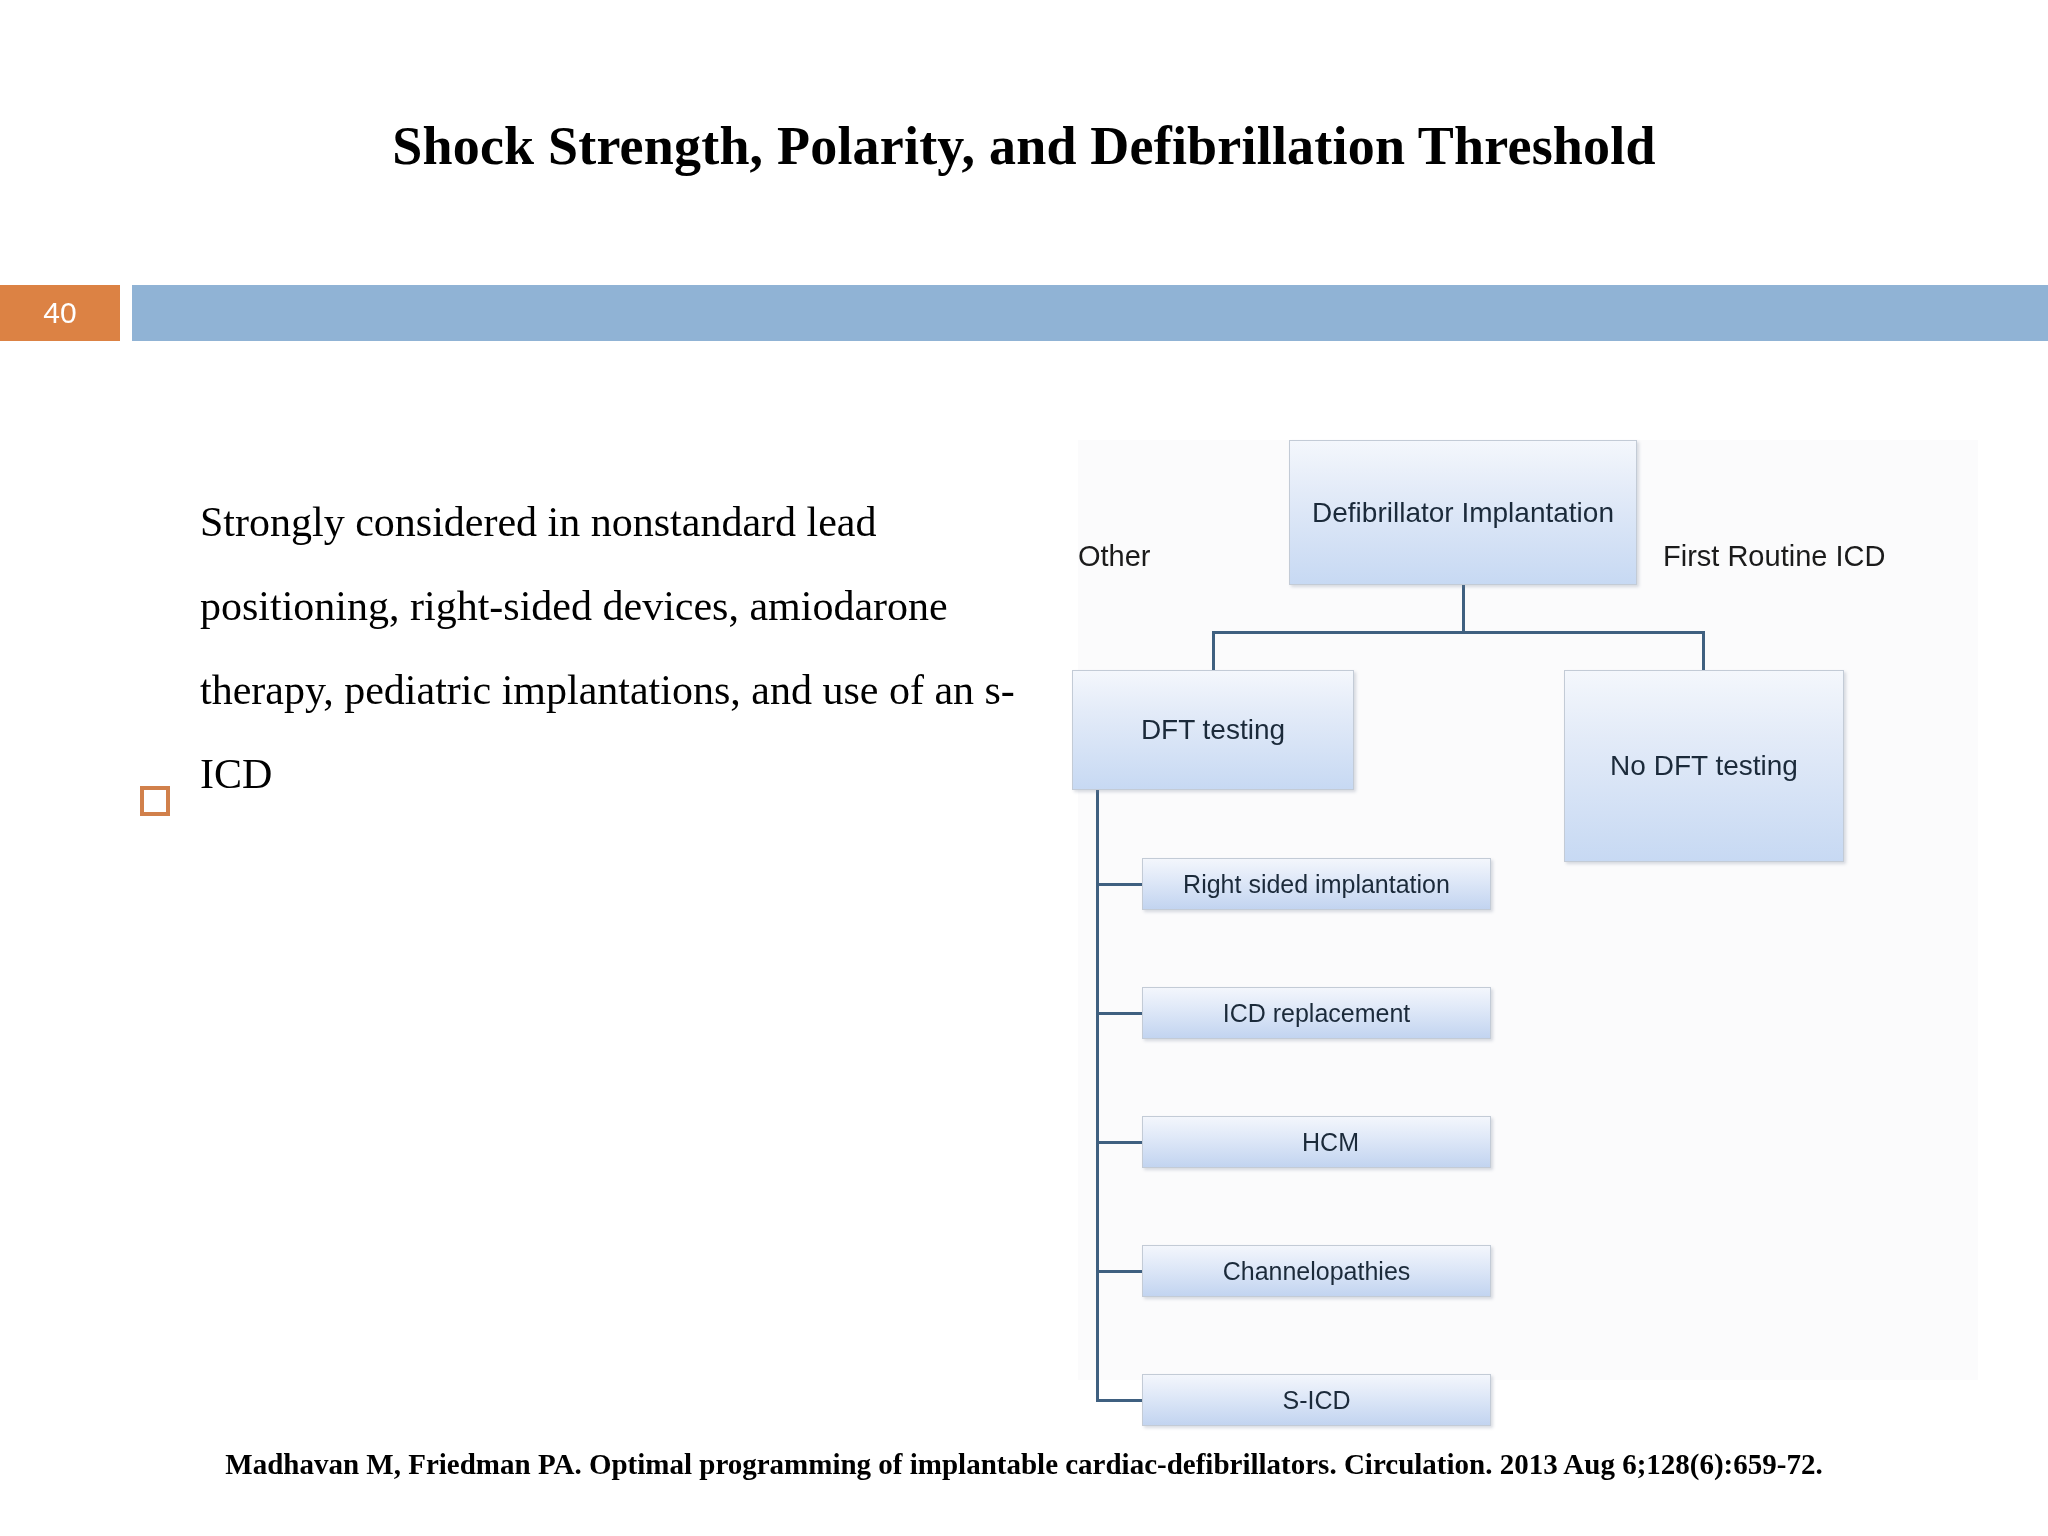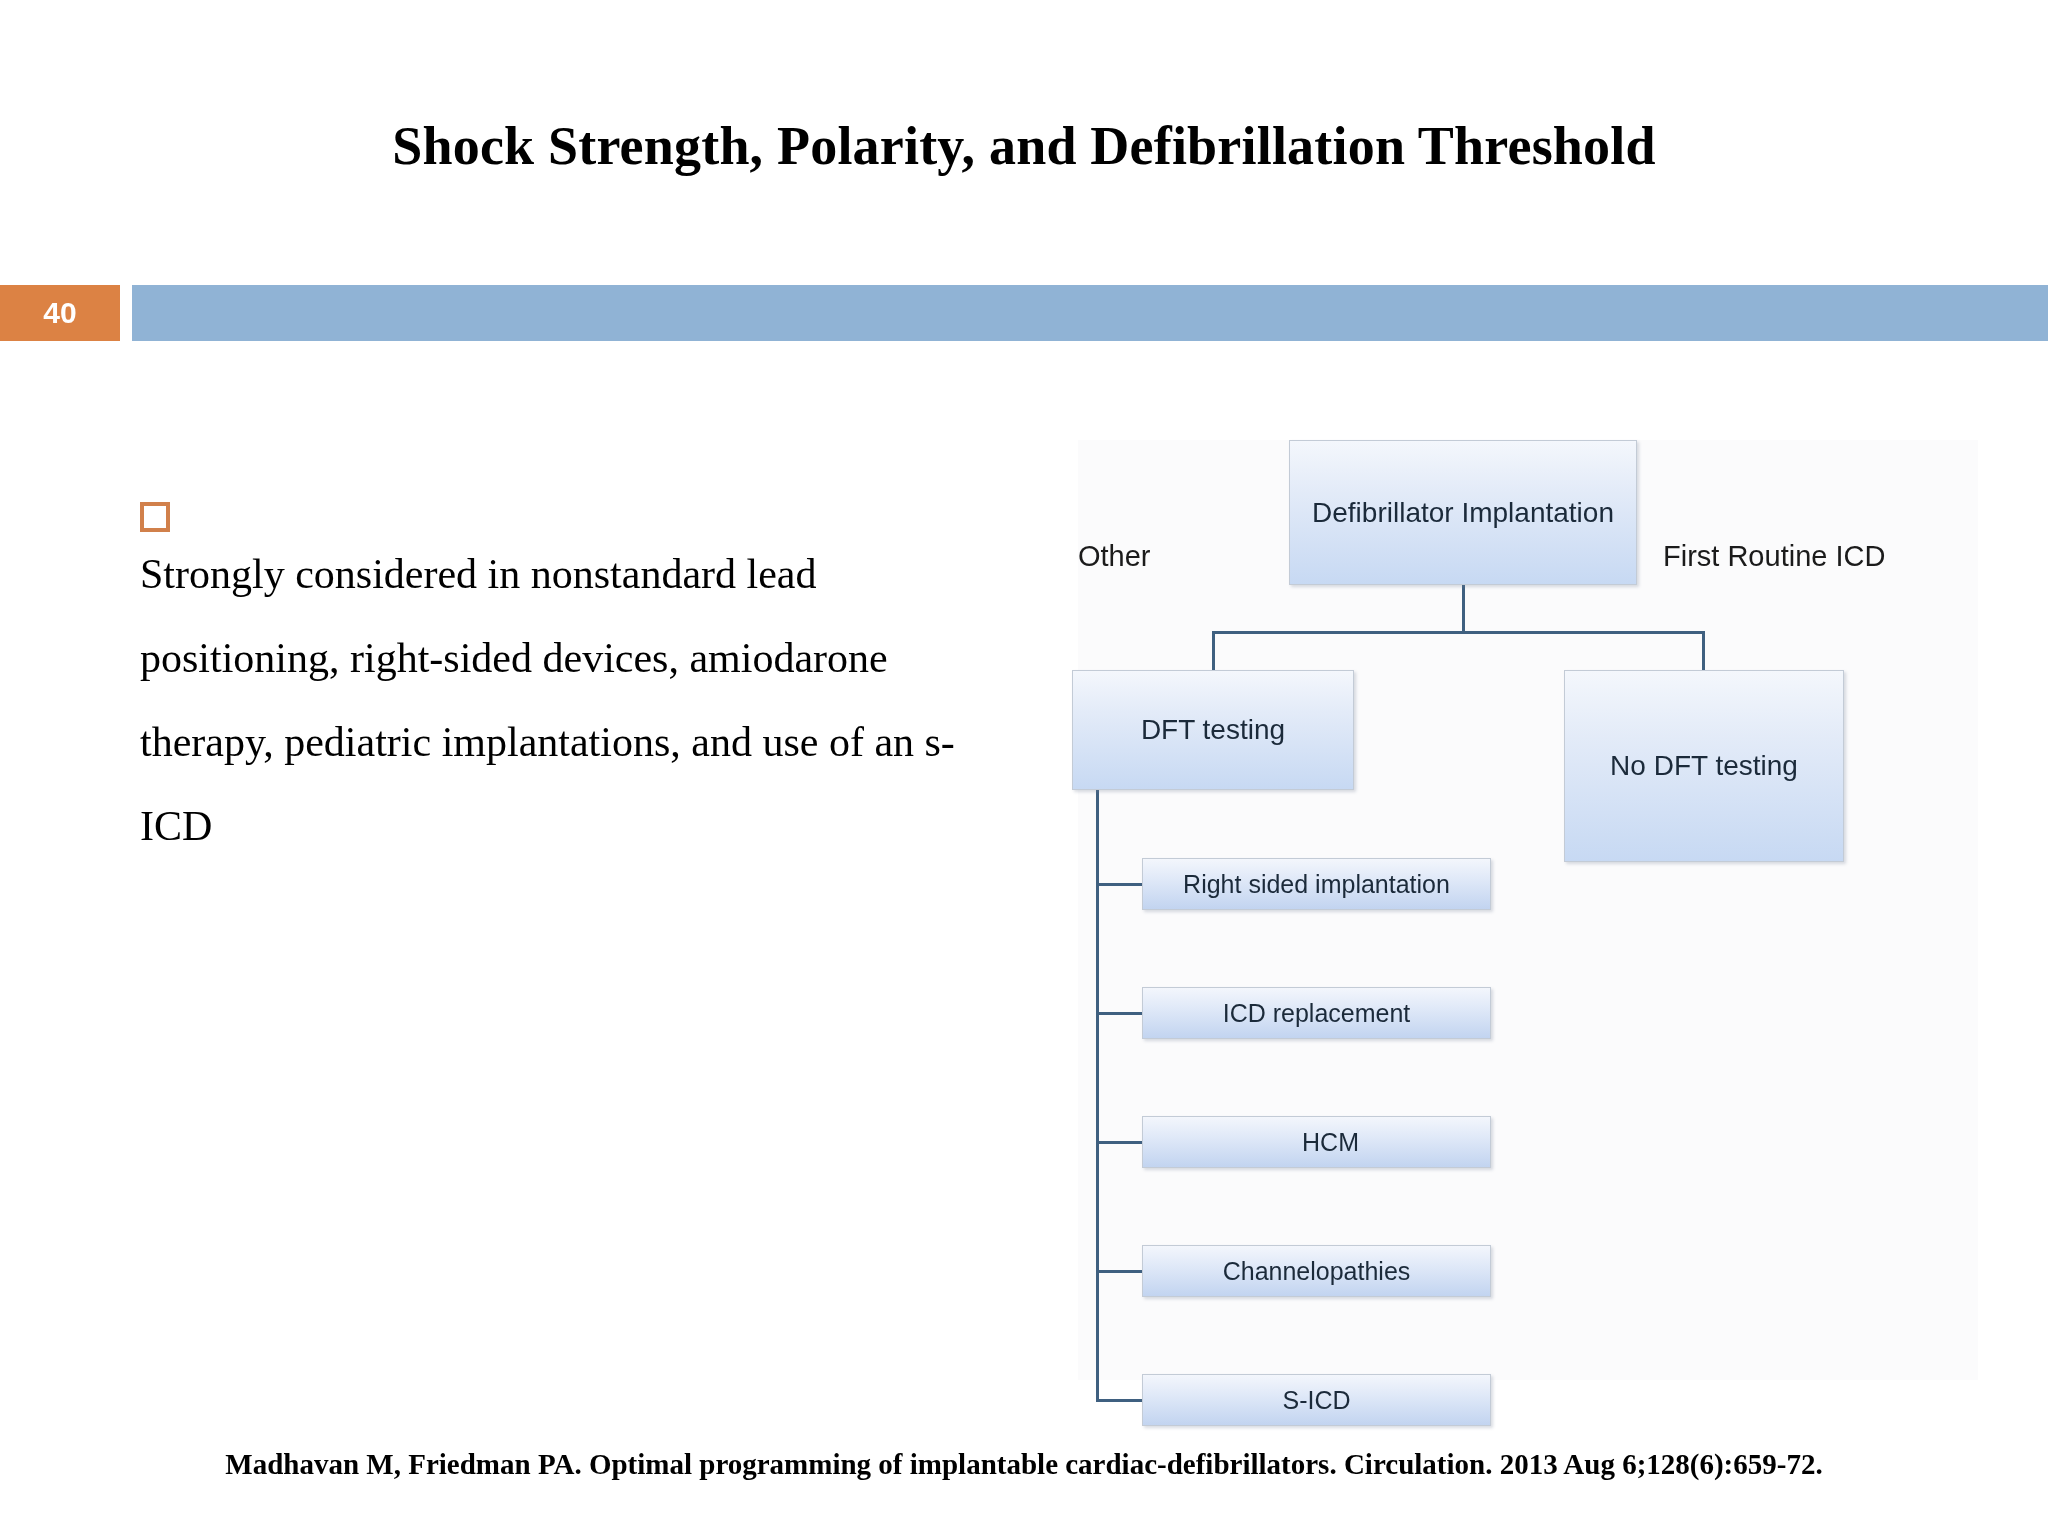--- a/index.html
+++ b/index.html
@@ -45,21 +45,21 @@
     top: 0;
     width: 120px;
     height: 56px;
     background: #DC8244;
     display: flex;
     align-items: center;
     justify-content: center;
   }
   #slide-number-text {
     font-family: "Liberation Sans", sans-serif;
-    font-weight: bold;
+    font-weight: normal;
     font-size: 30px;
     color: #FFFFFF;
     line-height: 1;
   }
   #divider-bar {
     position: absolute;
     left: 132px;
     top: 0;
     width: 1916px;
     height: 56px;
@@ -68,22 +68,21 @@
 
   
   #bullet-list {
     position: absolute;
     left: 140px;
     top: 480px;
     width: 880px;
   }
   .bullet-row {
     display: flex;
-    align-items: flex-start;
-    flex-direction: column;
+    align-items: flex-end;
   }
   .bullet-marker {
     width: 30px;
     height: 30px;
     min-width: 30px;
     margin-top: 22px;
     margin-right: 30px;
     box-sizing: border-box;
     border: 4px solid #D1804B;
     background: #FFFFFF;

